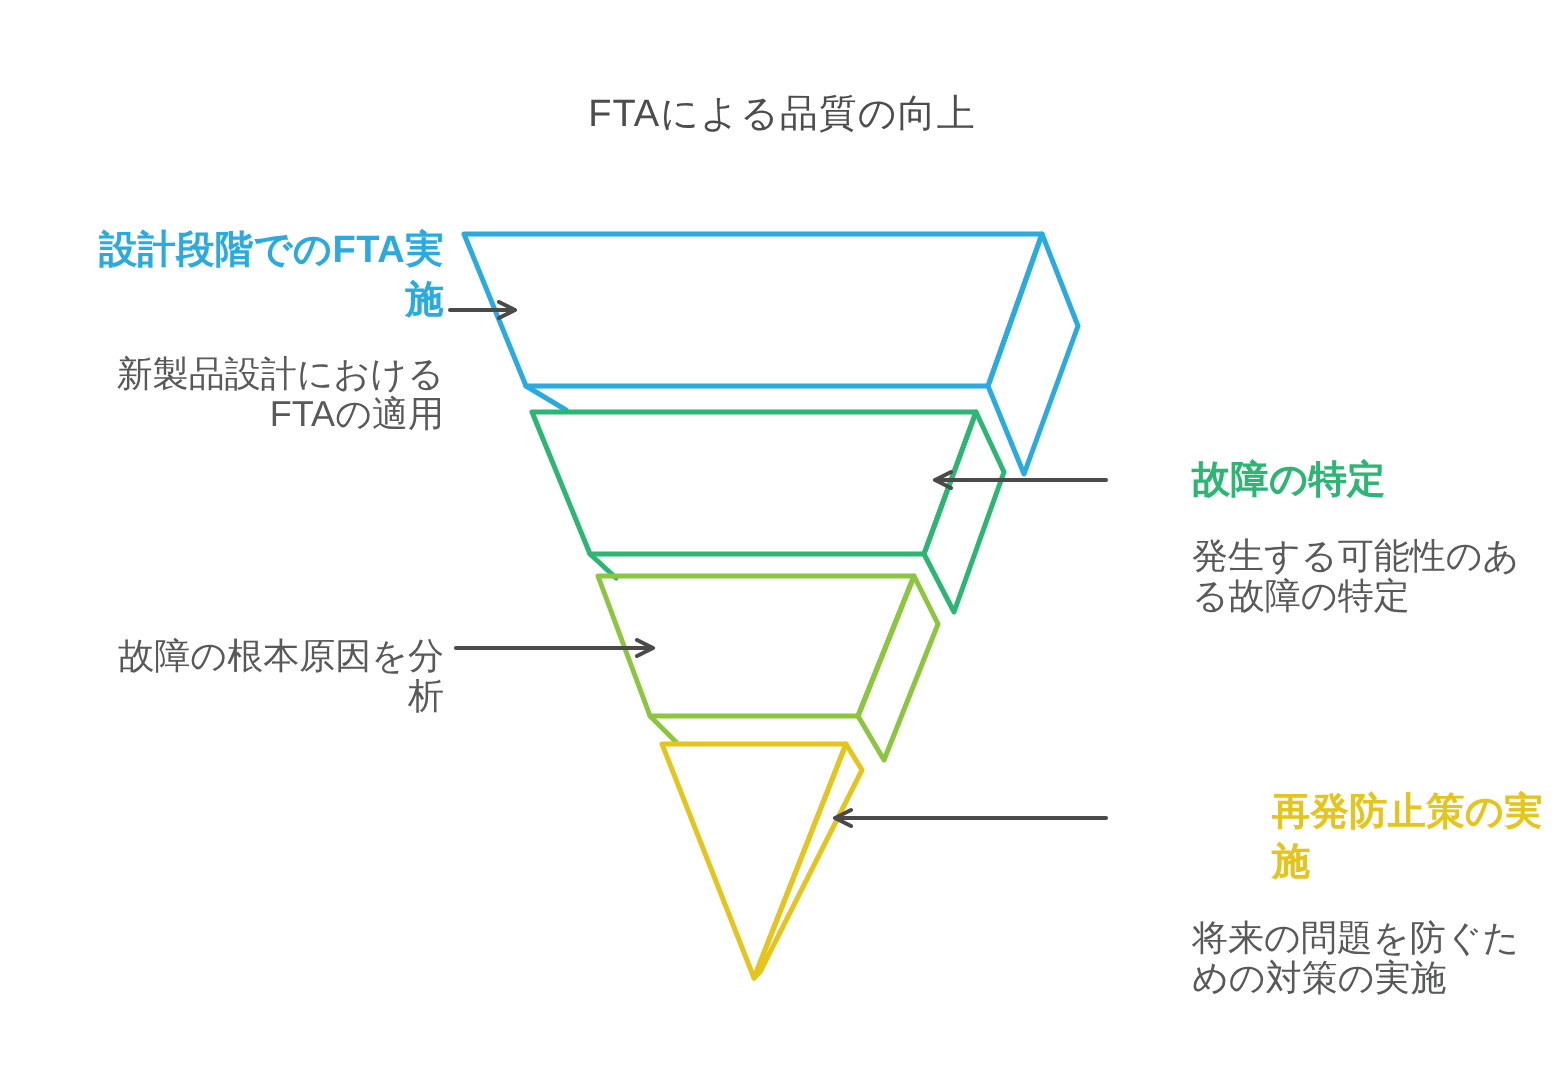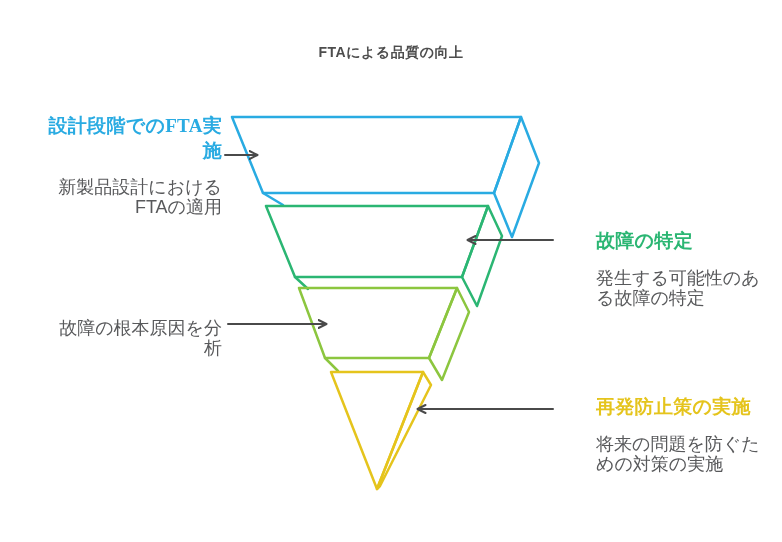--- a/index.html
+++ b/index.html
@@ -4,42 +4,42 @@
 <style>
   html,body{margin:0;padding:0;}
   body{
     width:782px;height:542px;position:relative;overflow:hidden;
     background:#ffffff;
     font-family:"Liberation Sans","DejaVu Sans",sans-serif;
   }
   .canvas{position:absolute;inset:0;}
   .title{
     position:absolute;top:44px;left:0;right:0;
-    text-align:center;font-size:14px;font-weight:bold;
+    text-align:center;font-size:19px;font-weight:normal;
     color:var(--title-color,#4D4D4D);letter-spacing:.5px;
   }
   svg.funnel{position:absolute;left:0;top:0;}
   .label-group{position:absolute;}
   .label-group.left{left:47px;width:175px;text-align:right;}
   .label-group.right{left:596px;width:180px;text-align:left;}
   .tier-label{
     font-size:19px;font-weight:bold;line-height:25px;letter-spacing:.3px;
   }
-  .tier-label.w185{max-width:185px;margin-left:auto;font-family:Liberation Serif, serif;}
+  .tier-label.w185{max-width:185px;margin-left:auto;}
   .tier-desc{
     font-size:18px;line-height:19.5px;
     color:var(--body-color,#58595B);
   }
   .lg-1 .tier-desc{margin-top:15px;}
   .lg-2 .tier-desc,.lg-4 .tier-desc{margin-top:16px;}
   .lg-3 .tier-desc{margin-top:9px;font-family:Liberation Serif, serif;}
   .tier-label-0{color:var(--tier0,#29ABE2);}
   .tier-label-1{color:var(--tier1,#2BB673);}
   .tier-label-2{color:var(--tier2,#8CC63F);}
-  .tier-label-3{color:var(--tier3,#E5C41C);}
+  .tier-label-3{color:var(--tier3,#E5C41C);margin-left:40px;}
 </style>
 </head>
 <body style="background: rgb(255, 255, 255);">
 
 <div class="canvas">
 
   <div class="title">FTAによる品質の向上</div>
 
   <svg class="funnel" width="782" height="542" viewBox="0 0 782 542">
     <defs>

